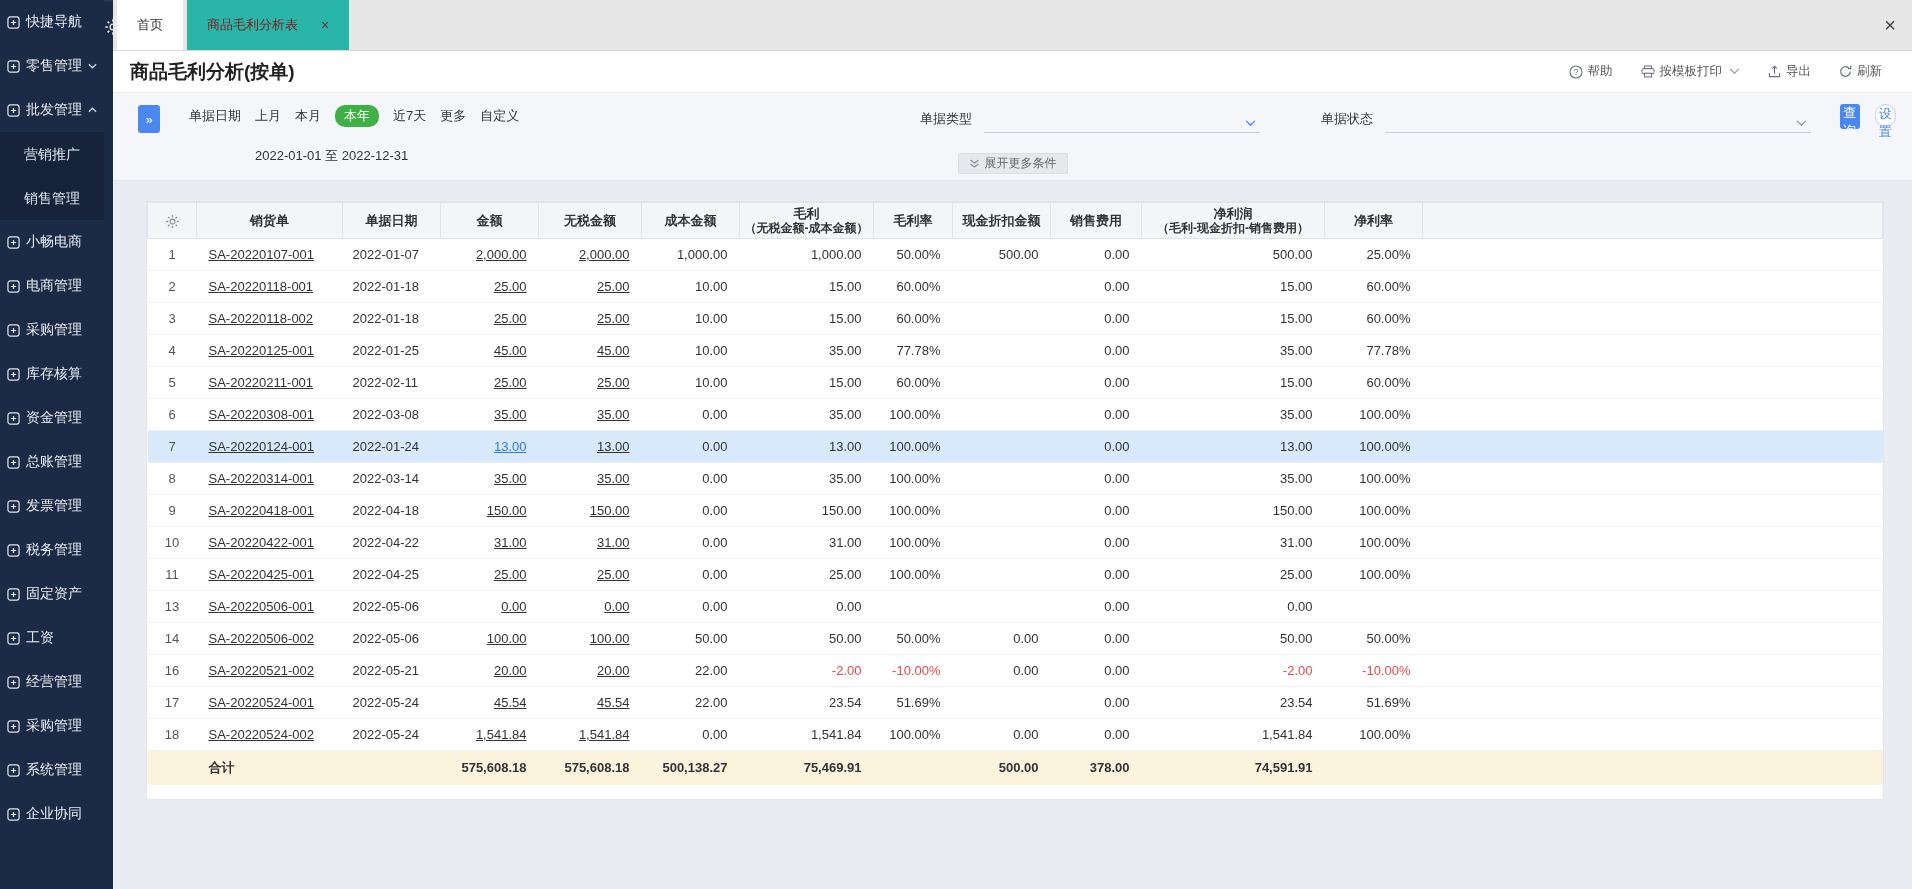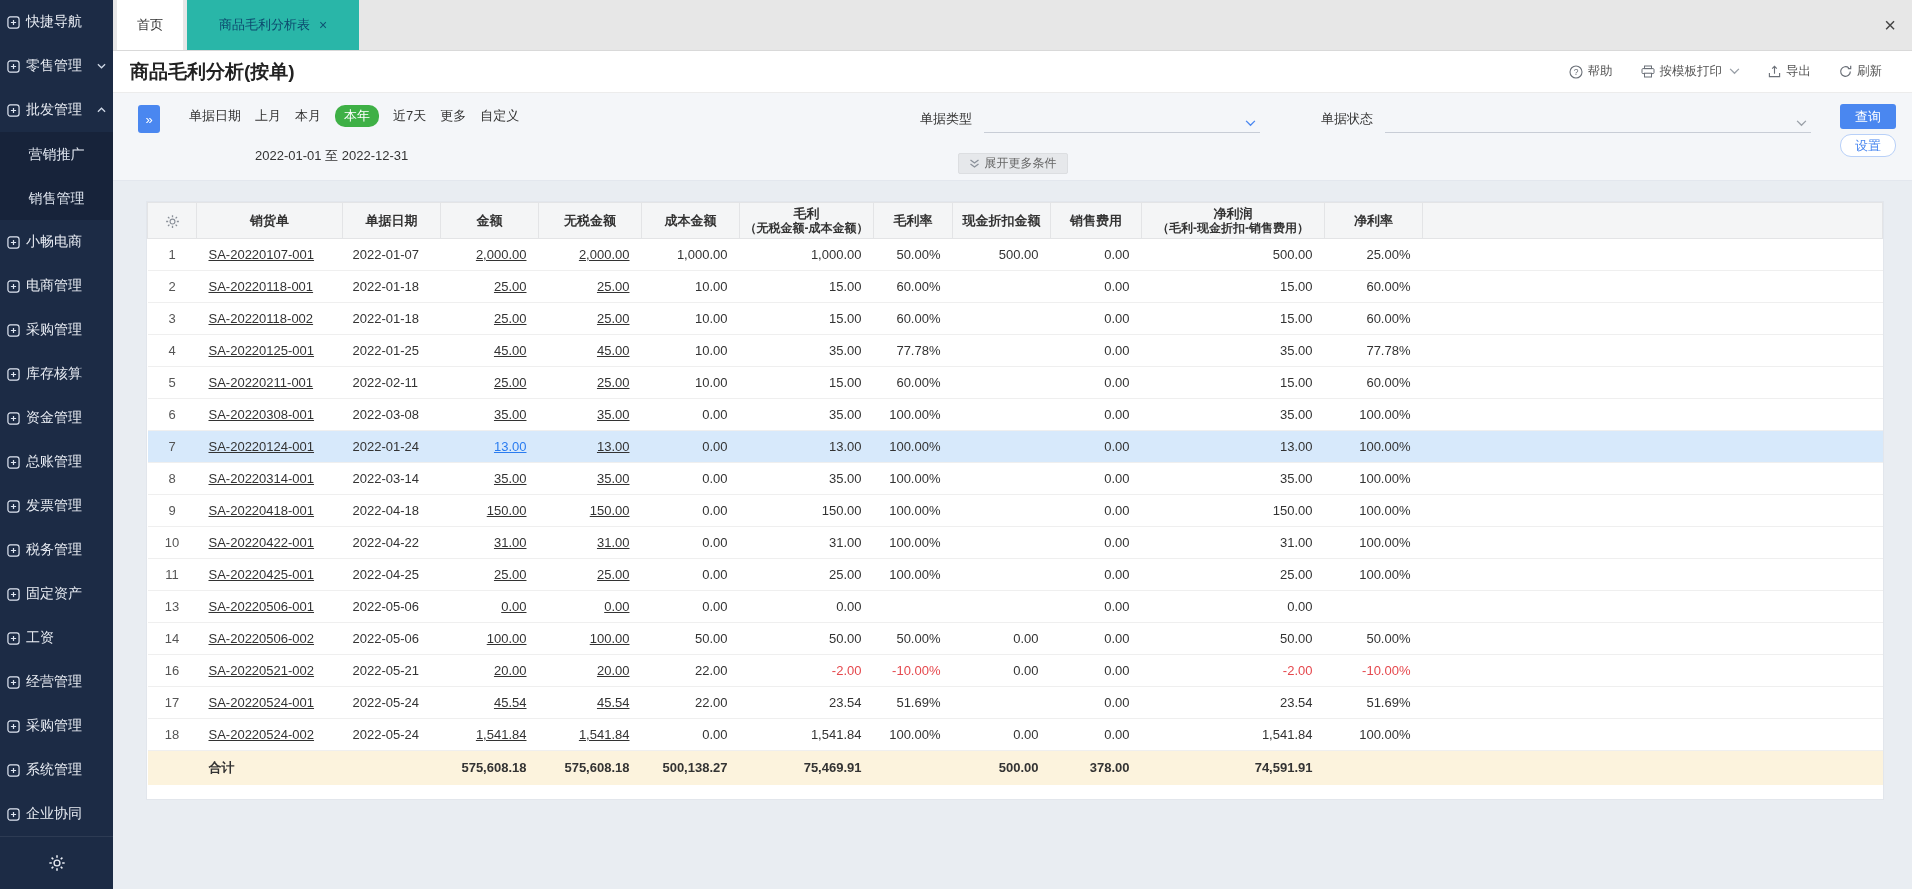--- a/index.html
+++ b/index.html
@@ -1,36 +1,36 @@
 <!DOCTYPE html>
 <html><head>
 <meta charset="utf-8">
 <style>
   *{box-sizing:border-box;margin:0;padding:0}
   html,body{width:1912px;height:889px;overflow:hidden}
   body{font-family:"Liberation Sans","DejaVu Sans",sans-serif;font-size:13px;color:#333;background:#e9edf2}
   .app{display:flex;width:1912px;height:889px}
 
   
-  .sidebar{width:113px;background:#1c2b45;flex-shrink:0;display:flex;flex-direction:column}
+  .sidebar{width:113px;background:#1c2b45;flex-shrink:0;display:flex;flex-direction:row}
   .sb-menu{flex:1}
   .sb-item{height:44px;display:flex;align-items:center;gap:6px;padding:0 7px;color:#e8ecf3;font-size:14px;cursor:pointer;white-space:nowrap}
   .sb-item .sb-ico{display:flex;align-items:center}
   .sb-arrow{margin-left:auto;display:flex;align-items:center}
   .sb-sub{height:44px;line-height:44px;text-align:center;color:#dfe5ef;font-size:14px;background:#17233a;cursor:pointer}
   .sb-footer{height:53px;display:flex;align-items:center;justify-content:center;border-top:1px solid rgba(255,255,255,.08)}
   .sb-gear{cursor:pointer;display:flex}
 
   
   .main{flex:1;display:flex;flex-direction:column;min-width:0}
 
   
   .tabbar{height:51px;background:#e7e7e7;display:flex;align-items:stretch;position:relative;border-bottom:1px solid #d9d9d9;flex-shrink:0}
   .tab{padding:0 20px;display:flex;align-items:center;font-size:13px;background:#fff;margin-left:4px;cursor:pointer;color:#333}
-  .tab.active{background:#29b6a8;color:#0c4a6e;gap:9px;padding:0 32px}
+  .tab.active{background:#29b6a8;color:#7f1d1d;gap:23px;padding:0 20px}
   .tab-close{font-size:14px;opacity:.92;cursor:pointer}
   .win-close{position:absolute;right:16px;top:0;height:51px;display:flex;align-items:center;font-size:20px;color:#444;cursor:pointer}
 
   
   .pagehead{height:42px;background:#fff;display:flex;align-items:center;padding:0 30px 0 17px;border-bottom:1px solid #ececec;flex-shrink:0}
   .pagehead h1{font-size:19px;font-weight:bold;color:#222}
   .actions{margin-left:auto;display:flex;align-items:center;gap:28px}
   .action{display:flex;align-items:center;gap:5px;color:#555;font-size:12.5px;cursor:pointer;white-space:nowrap}
   .a-ico,.a-chev{display:flex;align-items:center}
   .a-chev{margin-left:2px}
@@ -44,21 +44,21 @@
   .quick{display:flex;align-items:center;margin-left:14px}
   .qopt{margin-right:14px;cursor:pointer;color:#333;font-size:13px;white-space:nowrap}
   .qopt.sel{background:#3eb046;color:#fff;border-radius:10px;padding:2px 9px}
   .daterange{margin-left:66px;margin-top:20px;font-size:13px;color:#333;cursor:pointer;white-space:nowrap}
   .f-select{position:absolute;top:14px;display:flex;align-items:flex-end}
   .f-select .f-label{padding-bottom:5px}
   .f-type{left:807px;width:340px}
   .f-status{left:1208px;width:490px}
   .sel-line{flex:1;border-bottom:1px solid #c8cdd6;height:26px;position:relative;margin-left:12px;cursor:pointer}
   .sel-chev{position:absolute;right:4px;bottom:5px;display:flex}
-  .f-buttons{position:absolute;right:16px;top:11px;width:56px;display:flex;flex-direction:column;gap:5px}
+  .f-buttons{position:absolute;right:16px;top:11px;width:56px;display:flex;flex-direction:row;gap:15px}
   .btn-primary{height:25px;background:#4a87f0;color:#fff;border:none;border-radius:3px;font-size:13px;cursor:pointer;font-family:inherit}
   .btn-ghost{height:23px;background:#fff;color:#4a87f0;border:1px solid #b8d0f8;border-radius:11px;font-size:13px;cursor:pointer;font-family:inherit}
   .expand-more{position:absolute;left:50%;transform:translateX(-50%);top:60px;height:21px;background:#e6e8eb;border:1px solid #dcdee1;border-radius:2px;padding:0 10px;font-size:12px;color:#666;display:flex;align-items:center;gap:5px;cursor:pointer;white-space:nowrap}
   .em-ico{display:flex}
 
   
   .content{flex:1;padding:20px 28px 0 33px;overflow:hidden}
   .card{background:#fff;border:1px solid #e2e6ec;padding-bottom:14px}
   table{border-collapse:collapse;width:100%;table-layout:fixed}
   thead th{background:#f4f5f6;border:1px solid #e3e4e6;font-size:13px;font-weight:bold;color:#333;height:36px;padding:2px 3px;text-align:center;line-height:15px;white-space:nowrap;overflow:hidden}

